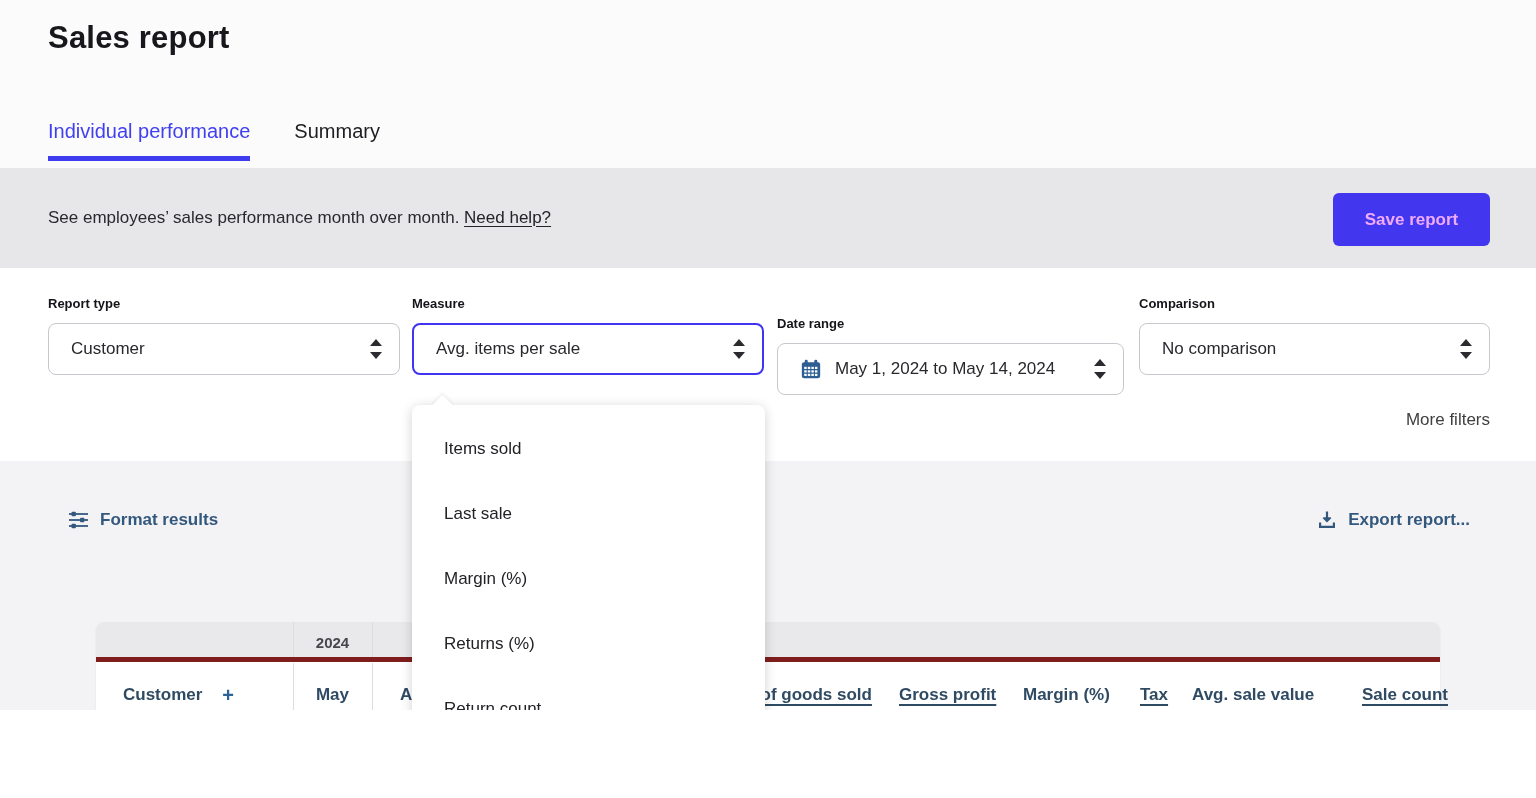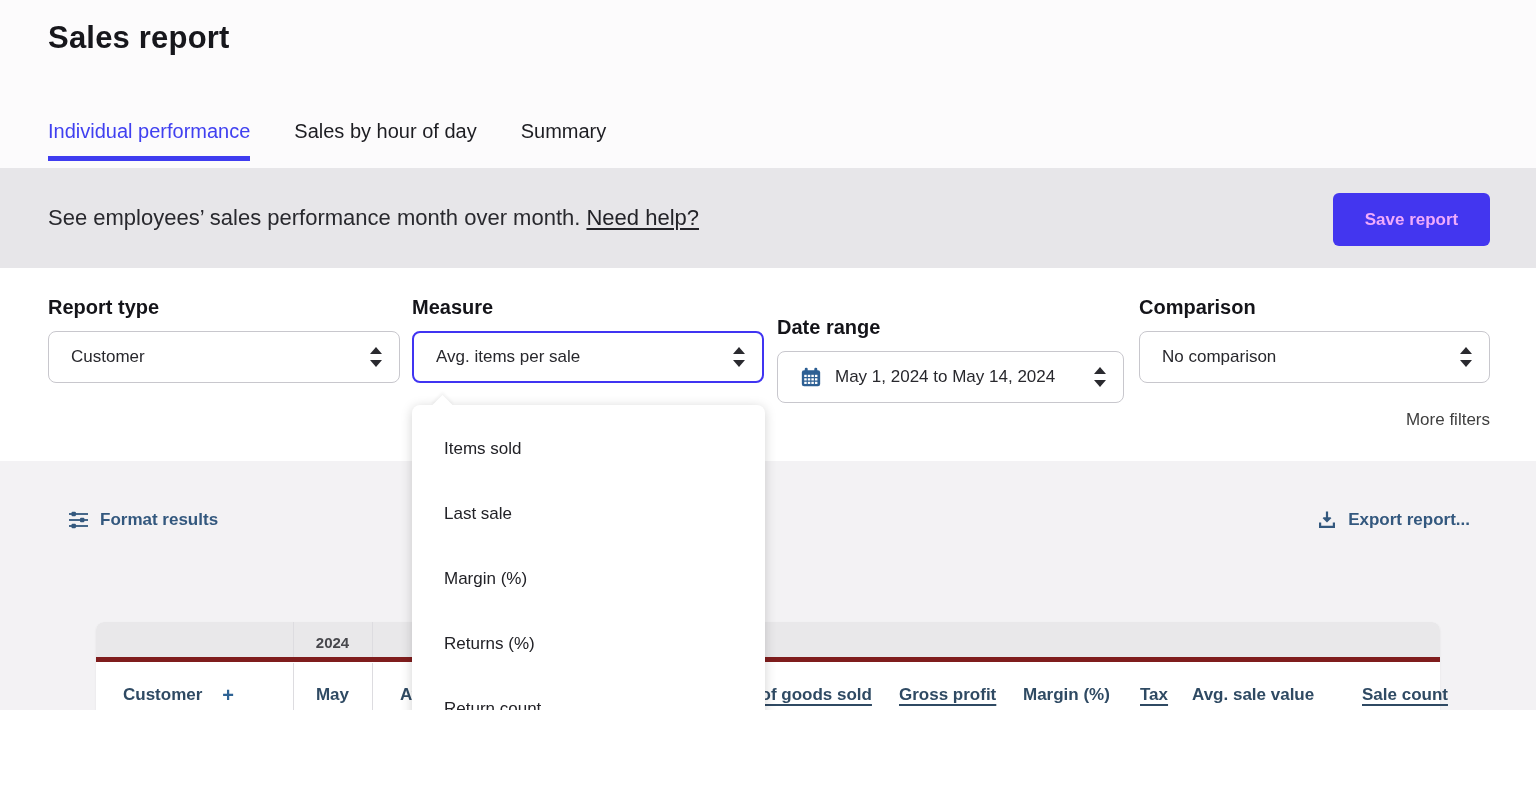--- a/index.html
+++ b/index.html
@@ -10,29 +10,29 @@
   
   .header { position:absolute; left:0; top:0; width:1536px; height:168px; background:#fcfbfc; }
   .page-title { position:absolute; left:48px; top:20px; font-size:31px; font-weight:700; color:#17171c; letter-spacing:.2px; }
   .tabs { position:absolute; left:48px; top:120px; display:flex; gap:44px; font-size:20px; }
   .tab { color:#1d1d22; cursor:pointer; padding-bottom:18px; position:relative; white-space:nowrap; }
   .tab.active { color:#4040f0; }
   .tab.active::after { content:""; position:absolute; left:0; right:0; bottom:0; height:5px; background:#3f3cf0; }
 
   
   .banner { position:absolute; left:0; top:168px; width:1536px; height:100px; background:#e7e6e9; }
-  .banner-text { position:absolute; left:48px; top:50%; transform:translateY(-50%); font-size:22px; color:#29292e; }
+  .banner-text { position:absolute; left:48px; top:50%; transform:translateY(-50%); font-size:17px; color:#29292e; }
   .banner-link { text-decoration:underline; text-underline-offset:3px; cursor:pointer; color:#232328; }
   .save-btn { position:absolute; right:46px; top:25px; width:157px; height:53px; background:#4336ef; color:#f0abfc;
               border:none; border-radius:6px; font-size:17px; font-weight:700; font-family:inherit; cursor:pointer; }
 
   
   .filters { position:absolute; left:0; top:268px; width:1536px; height:193px; background:#ffffff; }
   .fgroup { position:absolute; top:28px; }
-  .fgroup .flabel { font-size:20px; font-weight:700; color:#141419; margin-bottom:12px; }
+  .fgroup .flabel { font-size:13px; font-weight:700; color:#141419; margin-bottom:12px; }
   .select { position:relative; height:52px; background:#fff; border:1px solid #c8c7cd; border-radius:8px;
             display:flex; align-items:center; padding:0 44px 0 22px; font-size:17px; color:#28282d; cursor:pointer; }
   .select.focused { border:2px solid #4034f2; }
   .fg-report { left:48px;  width:352px; }
   .fg-measure{ left:412px; width:352px; }
   .fg-date   { left:777px; width:347px;margin-top:20px; }
   .fg-comp   { left:1139px;width:351px; }
   .spinner { position:absolute; right:17px; top:50%; transform:translateY(-50%); display:flex; flex-direction:column; gap:6px; align-items:center; }
   .tri-up   { width:0; height:0; border-left:6px solid transparent; border-right:6px solid transparent; border-bottom:7px solid #2a2a2f; }
   .tri-down { width:0; height:0; border-left:6px solid transparent; border-right:6px solid transparent; border-top:7px solid #2a2a2f; }
@@ -72,21 +72,20 @@
 </style>
 </head>
 <body>
 
 <div id="app">
 
   <div class="header">
     <div class="page-title">Sales report</div>
     <div class="tabs">
       <div class="tab active">Individual performance</div>
-      <div class="tab">Sales by hour of day</div>
       <div class="tab">Summary</div>
     </div>
   </div>
 
   <div class="banner">
     <div class="banner-text">
       <span>See employees’ sales performance month over month. </span><span class="banner-link">Need help?</span>
     </div>
     <button class="save-btn">Save report</button>
   </div>

